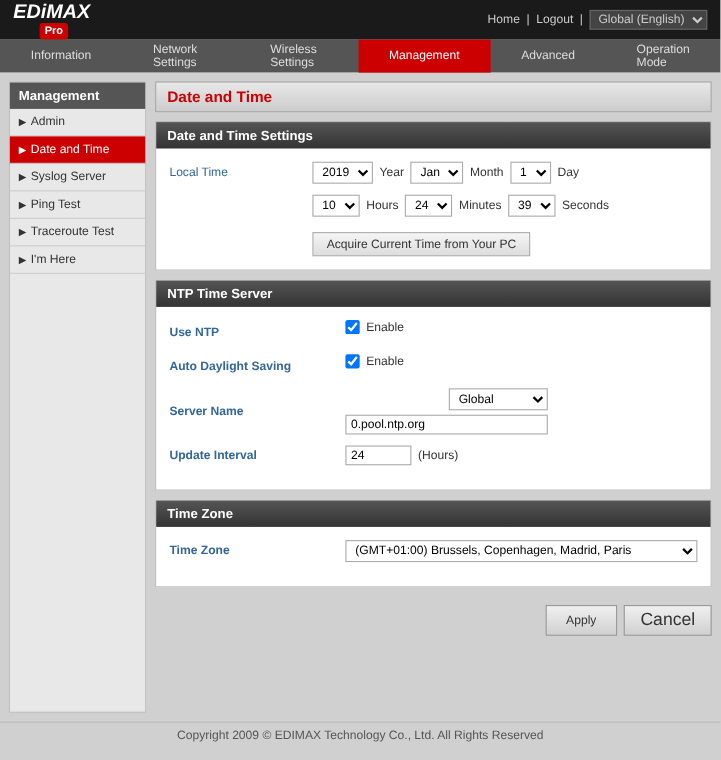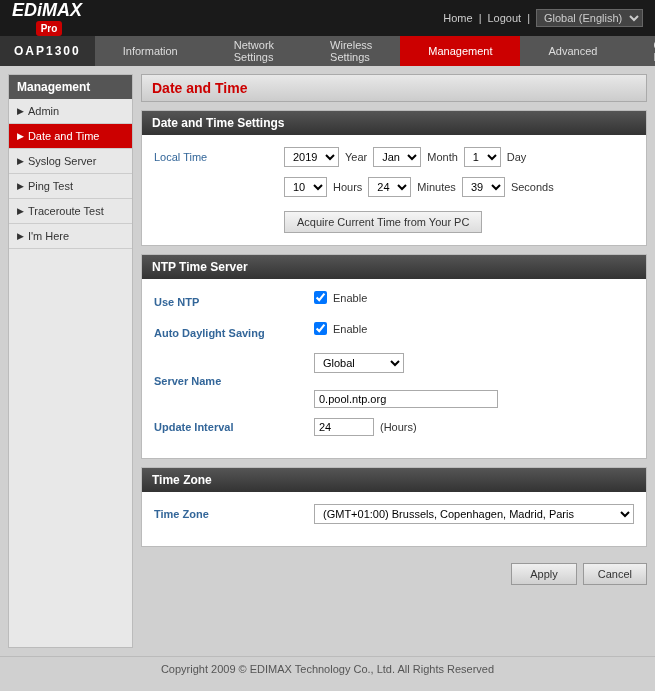--- a/index.html
+++ b/index.html
@@ -70,27 +70,27 @@
     
     .timezone-select { width: 320px; border: 1px solid #aaa; padding: 2px 4px; font-size: 11px; background: white; }
 
     
     .ntp-row { display: flex; align-items: center; margin-bottom: 10px; }
     .ntp-label { width: 160px; color: #336699; font-size: 11px; font-weight: bold; }
 
     
     .action-bar { display: flex; justify-content: flex-end; gap: 6px; padding: 8px 0 4px 0; }
     .btn-apply { background: linear-gradient(to bottom, #f0f0f0, #d0d0d0); border: 1px solid #999; padding: 4px 18px; font-size: 11px; cursor: pointer; color: #333; }
-    .btn-cancel { background: linear-gradient(to bottom, #f0f0f0, #d0d0d0); border: 1px solid #999; padding: 4px 14px; font-size: 11px; cursor: pointer; color: #333; }
+    .btn-cancel { background: linear-gradient(to bottom, #f0f0f0, #d0d0d0); border: 1px solid #999; padding: 4px 14px; font-size: 16px; cursor: pointer; color: #333; }
 
     
     .footer { background: #d0d0d0; text-align: center; padding: 6px; font-size: 11px; color: #555; border-top: 1px solid #bbb; }
 
     
-    .server-group { display: flex; flex-direction: column; gap: 17px; }
+    .server-group { display: flex; flex-direction: column; gap: 4px; align-items: flex-end; }
     .server-select { width: 90px; border: 1px solid #aaa; padding: 2px 4px; font-size: 11px; background: white; }
   </style>
 </head>
 <body>
 
 <div class="header">
   <div class="logo">
     <span class="logo-text">EDiMAX</span>
     <span class="logo-pro">Pro</span>
   </div>
@@ -99,21 +99,20 @@
     <span>|</span>
     <a href="#">Logout</a>
     <span>|</span>
     <select>
       <option>Global (English)</option>
     </select>
   </div>
 </div>
 
 <div class="navbar">
-  <div class="navbar-brand">OAP1300</div>
   <div class="nav-items">
     <a class="nav-item">Information</a>
     <a class="nav-item">Network Settings</a>
     <a class="nav-item">Wireless Settings</a>
     <a class="nav-item active">Management</a>
     <a class="nav-item">Advanced</a>
     <a class="nav-item">Operation Mode</a>
   </div>
 </div>
 

